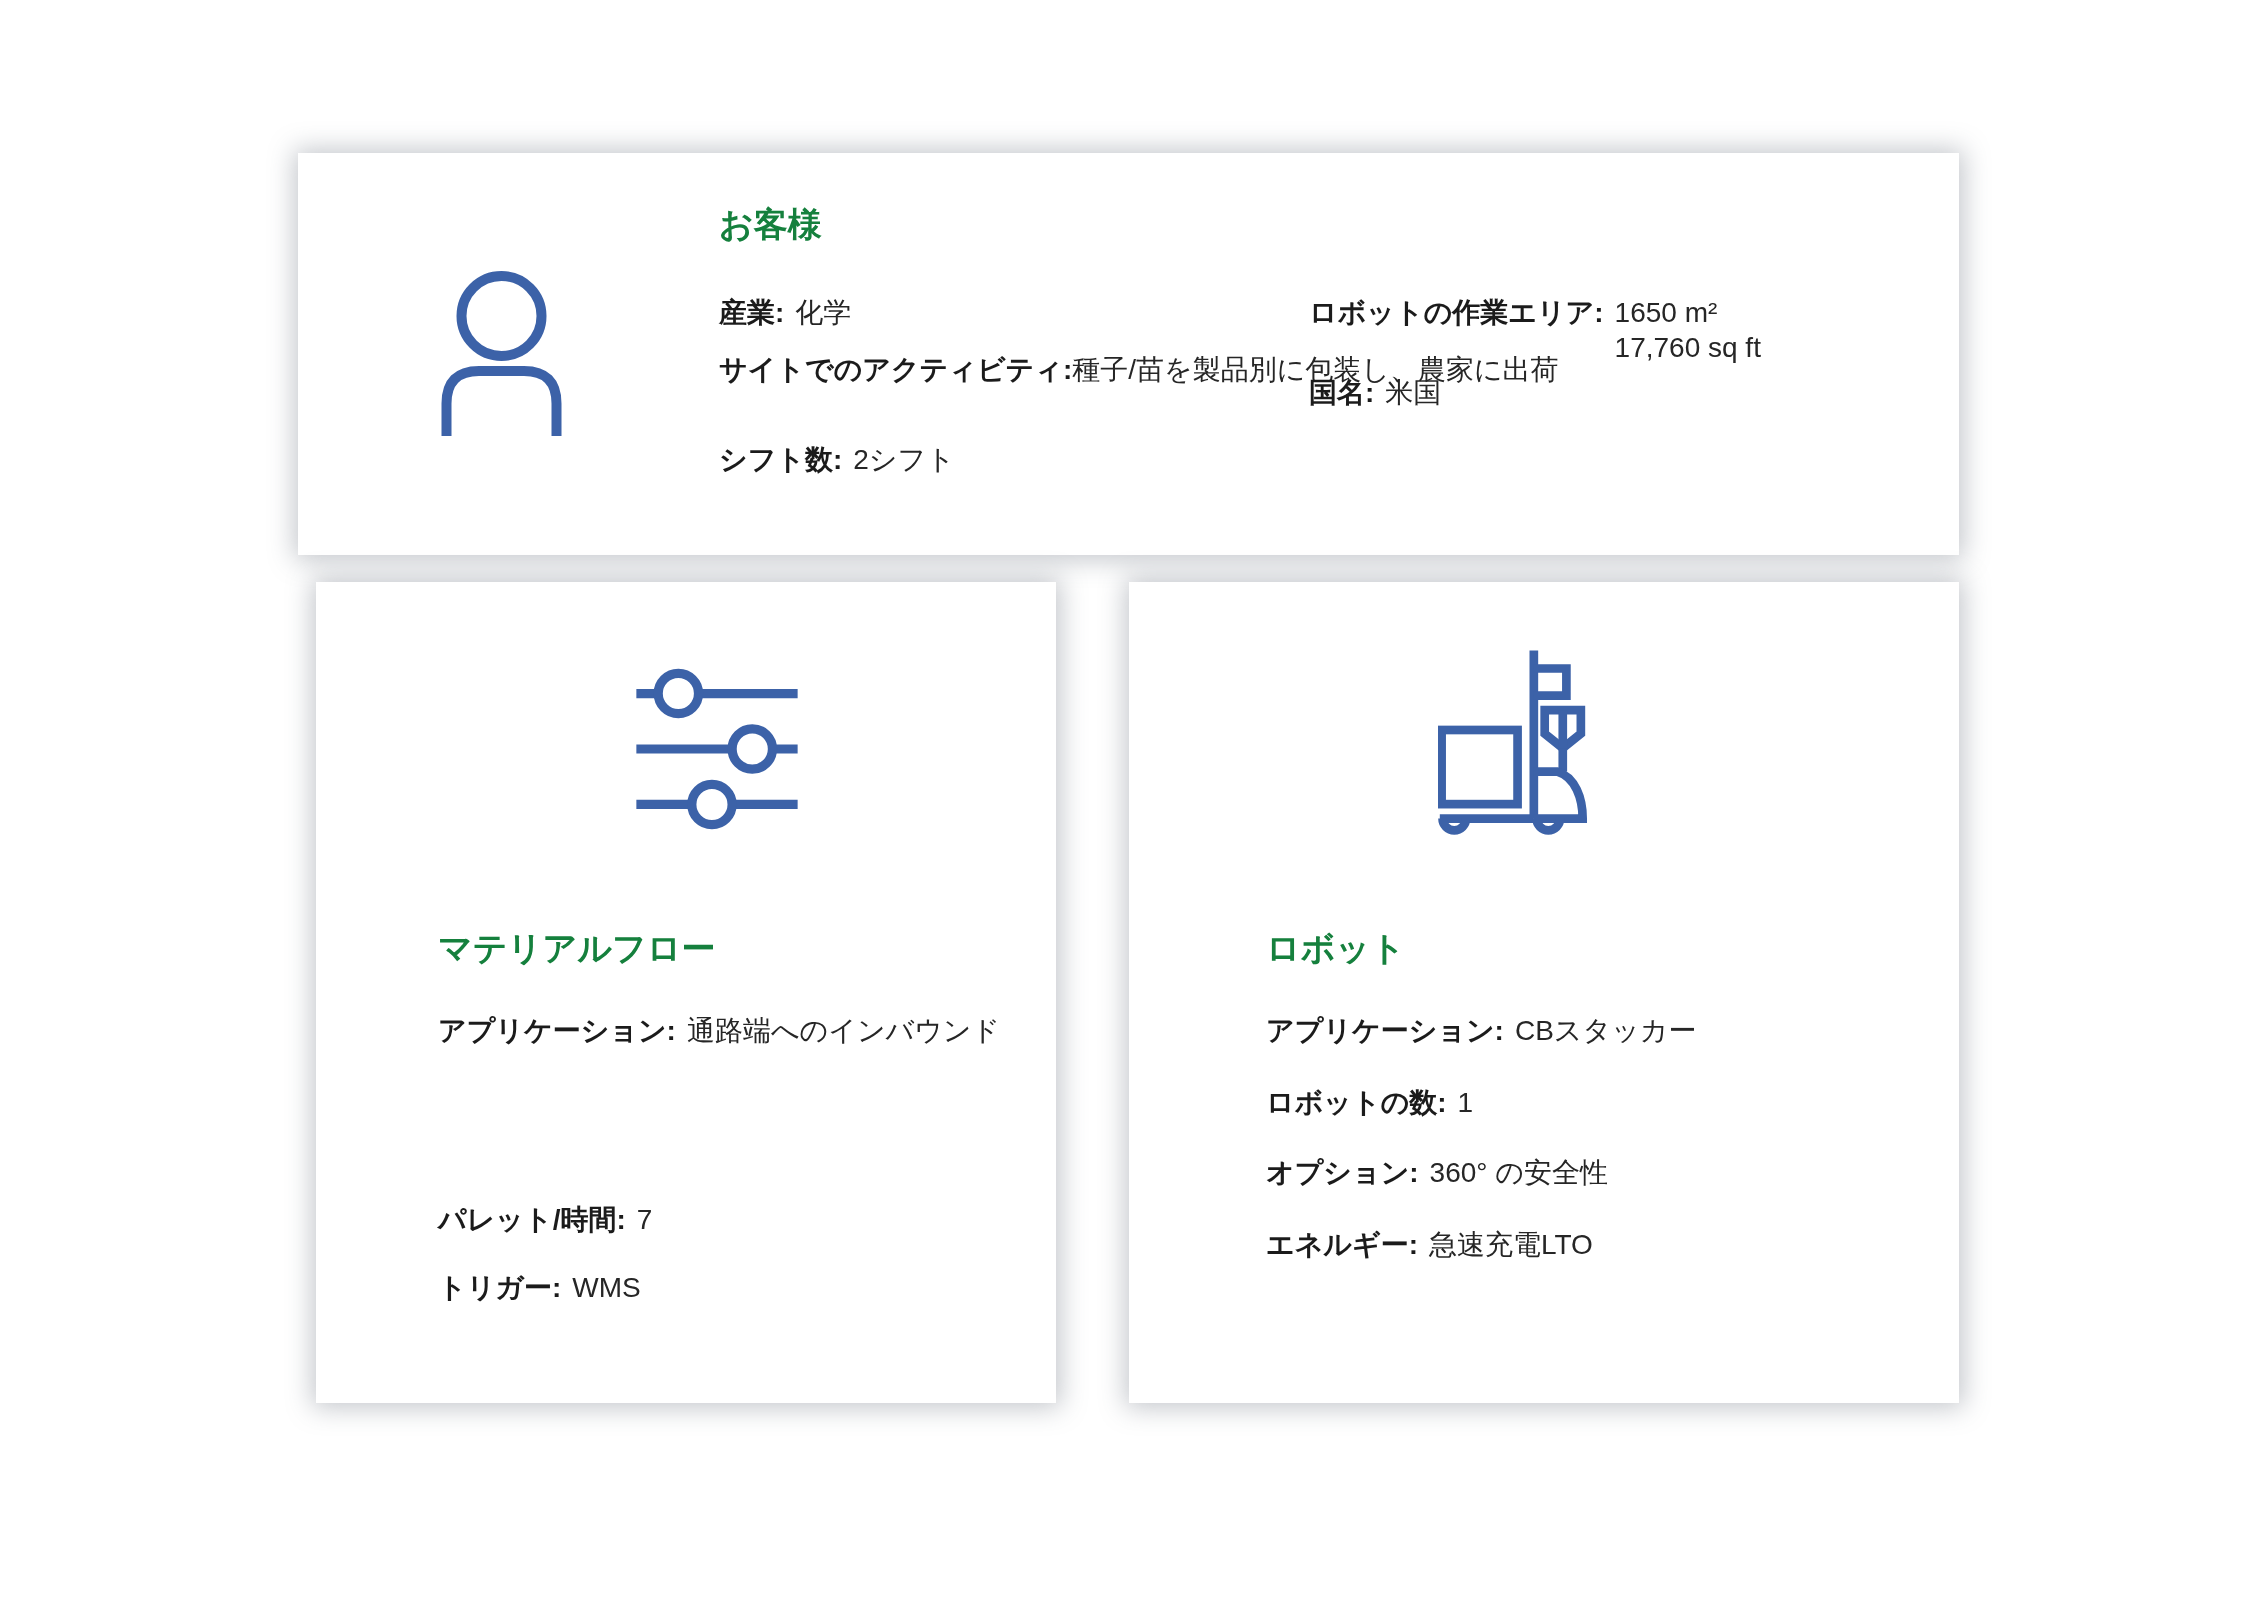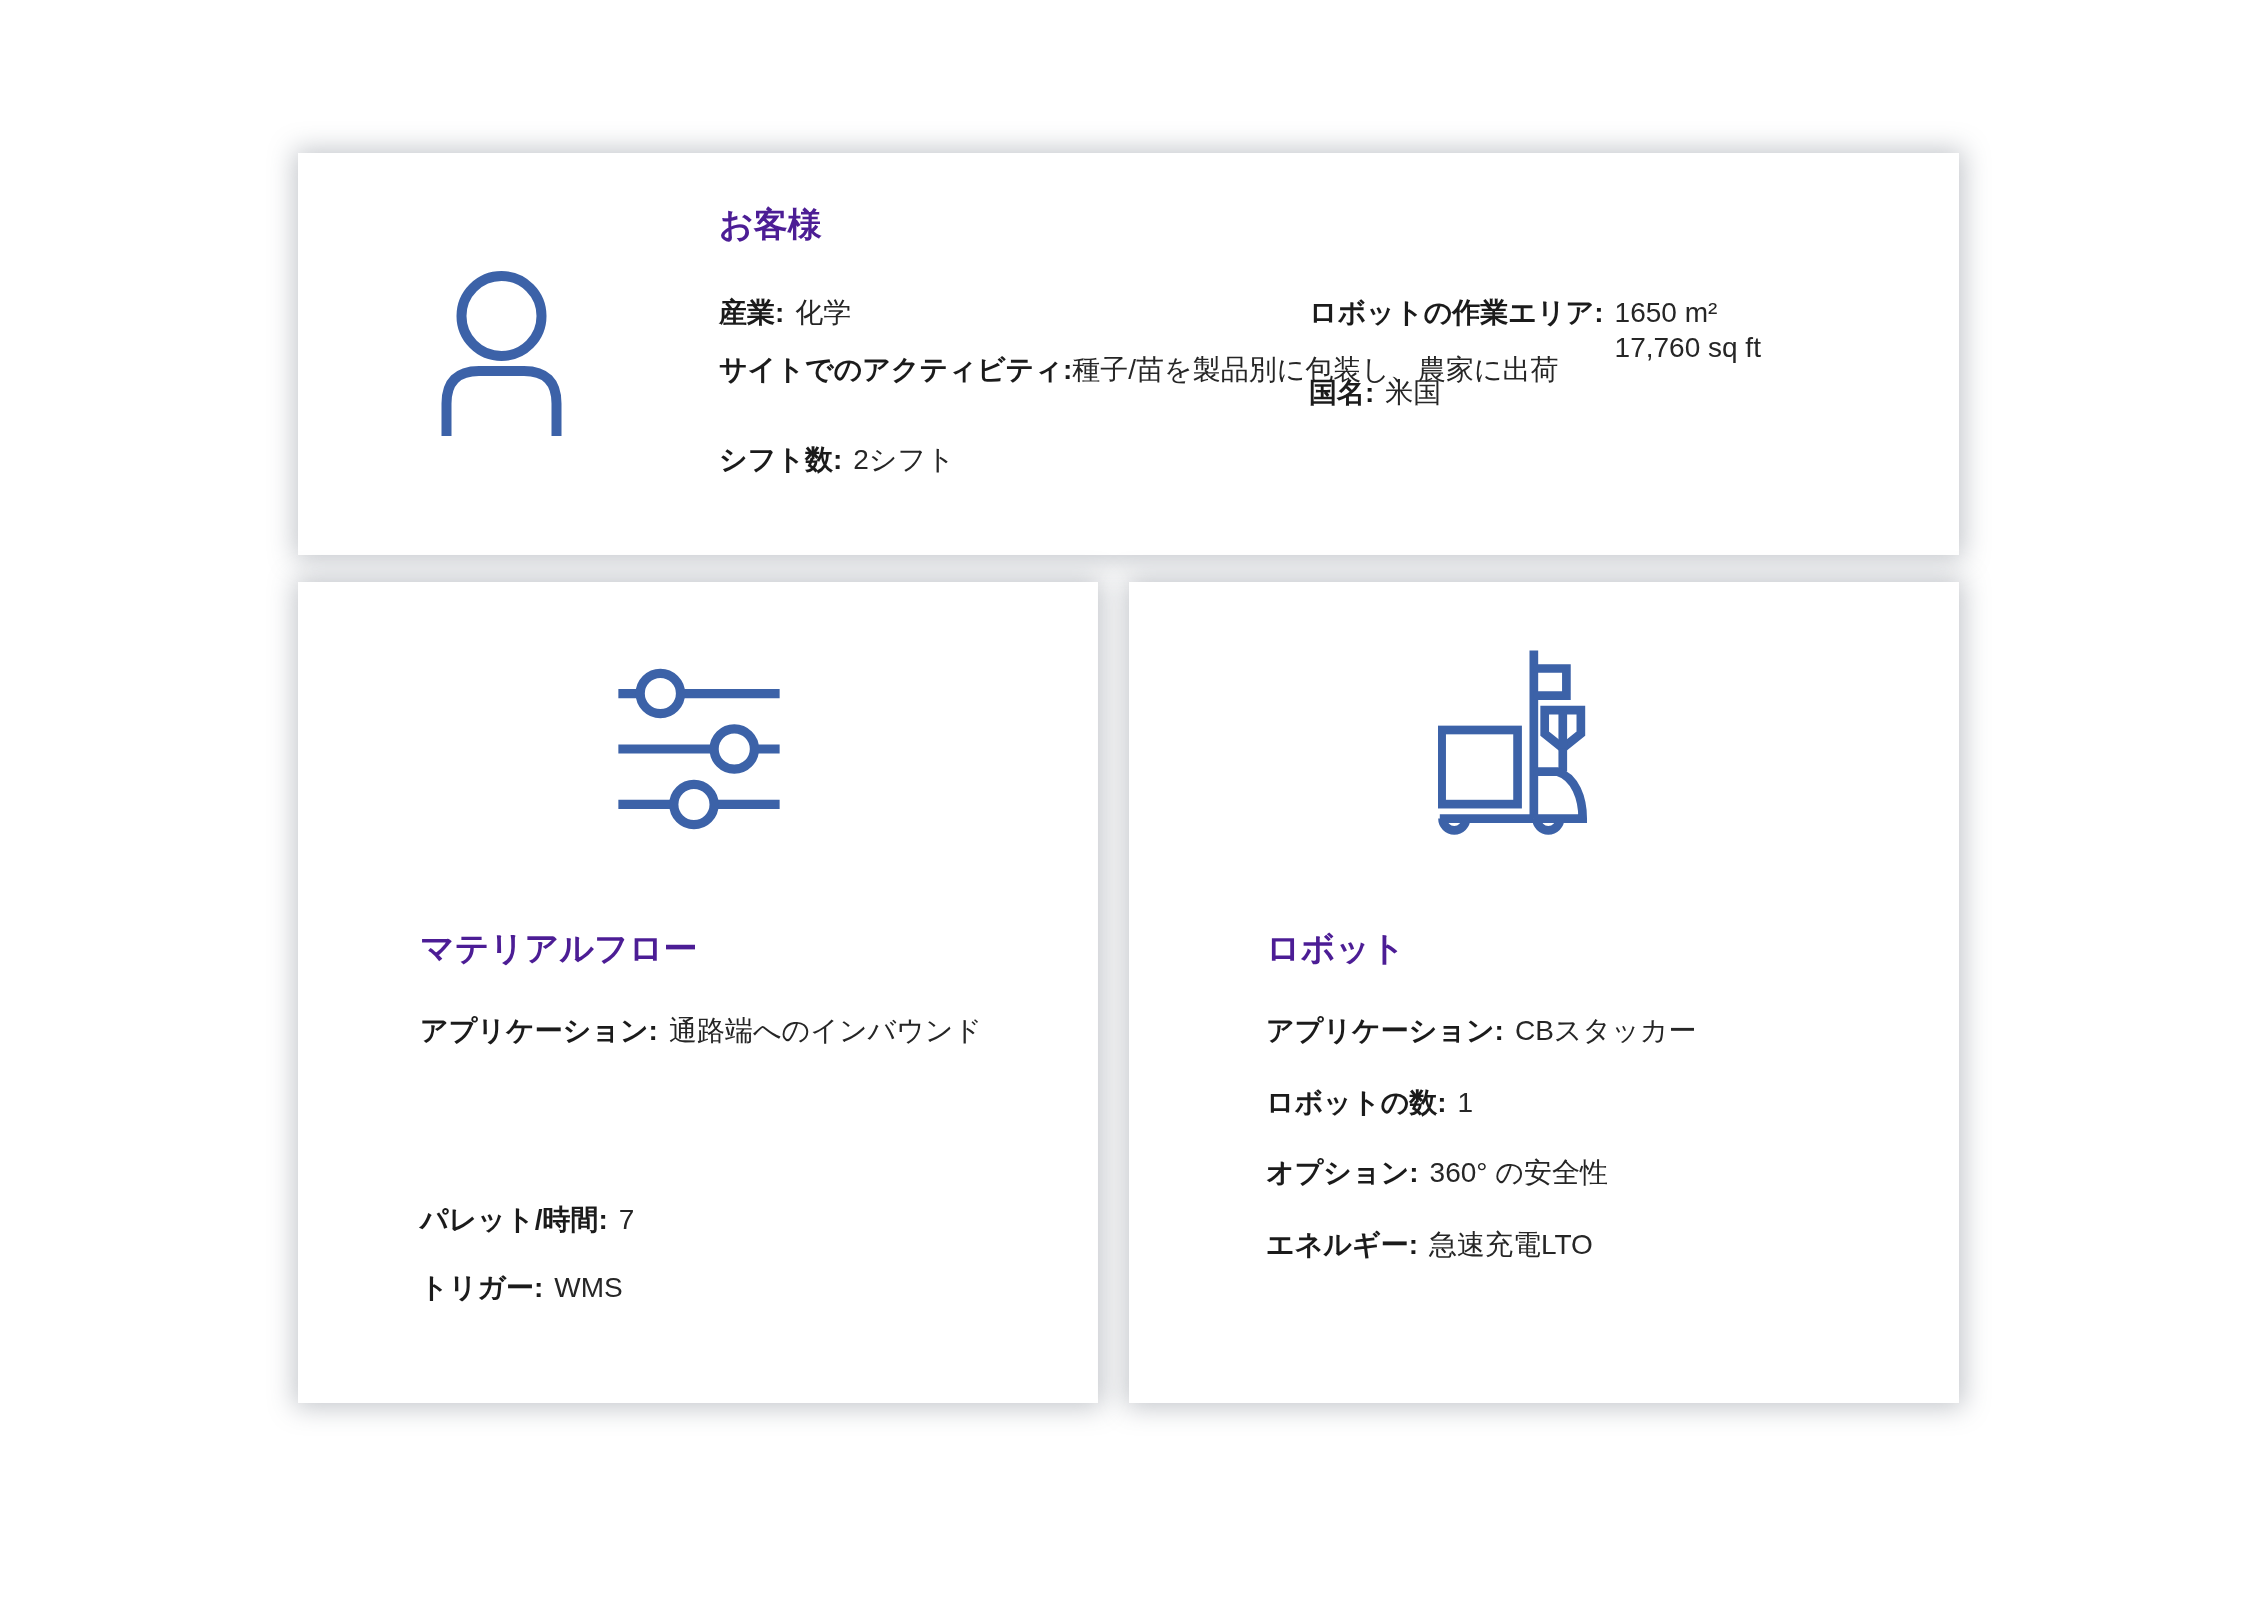--- a/index.html
+++ b/index.html
@@ -9,27 +9,27 @@
     background:#ffffff;
     font-family:"Liberation Sans","DejaVu Sans",sans-serif;
     overflow:hidden;
   }
   .card{
     position:absolute;
     background:#ffffff;
     box-shadow:0 0 25px 4.5px rgba(120,126,138,0.45);
   }
   .card-customer{left:298px;top:153px;width:1661px;height:402px;}
-  .card-material{left:298px;top:582px;width:800px;height:821px;}
+  .card-material{left:316px;top:582px;width:740px;height:821px;}
   .card-robot{left:1129px;top:582px;width:830px;height:821px;}
 
   .card-title{
     position:absolute;margin:0;
     font-size:34px;font-weight:700;line-height:1.2;
-    color:#4c1d95;white-space:nowrap;
+    color:#15803d;white-space:nowrap;
   }
   .card-customer .card-title{left:421px;top:51px;}
   .card-material .card-title{left:122px;top:346px;}
   .card-robot    .card-title{left:137px;top:346px;}
 
   .row{
     position:absolute;
     display:flex;align-items:flex-start;
     font-size:28px;line-height:35px;color:#222222;
     white-space:nowrap;

